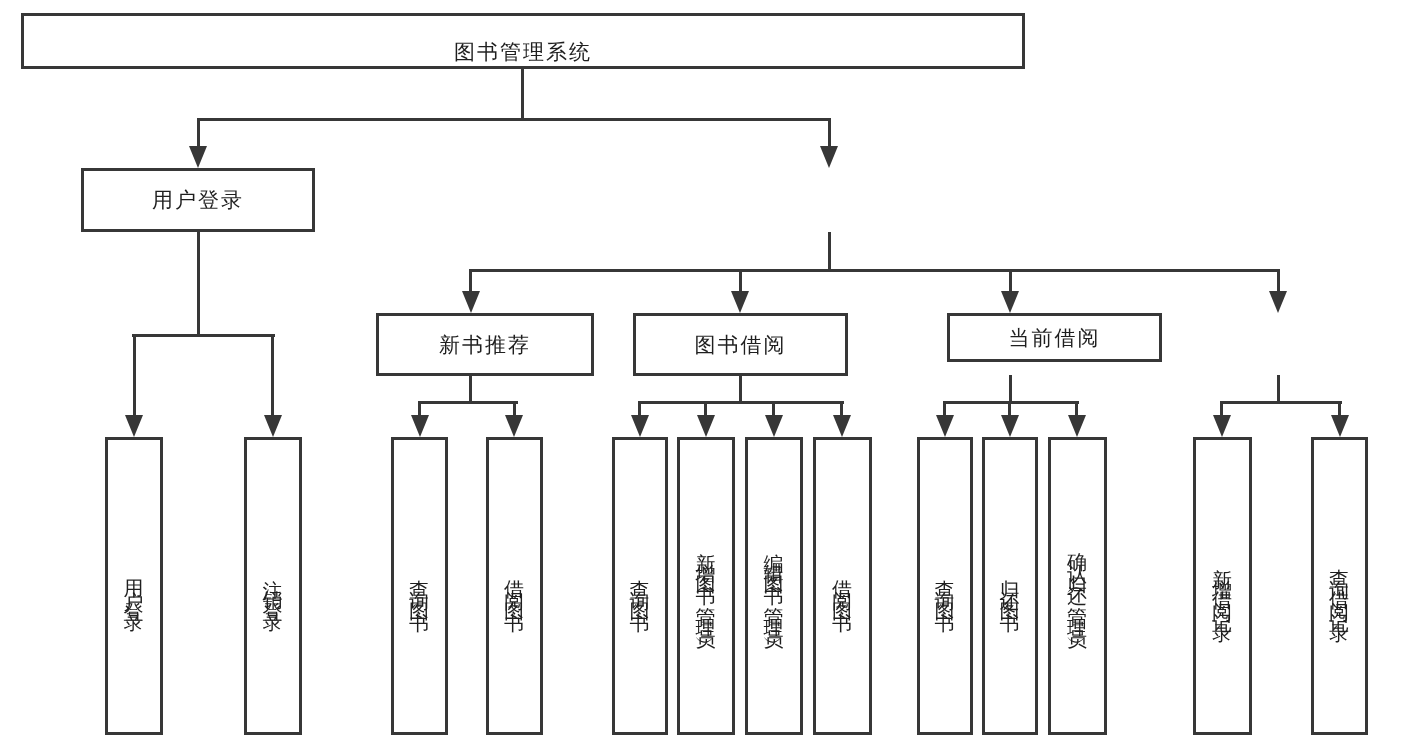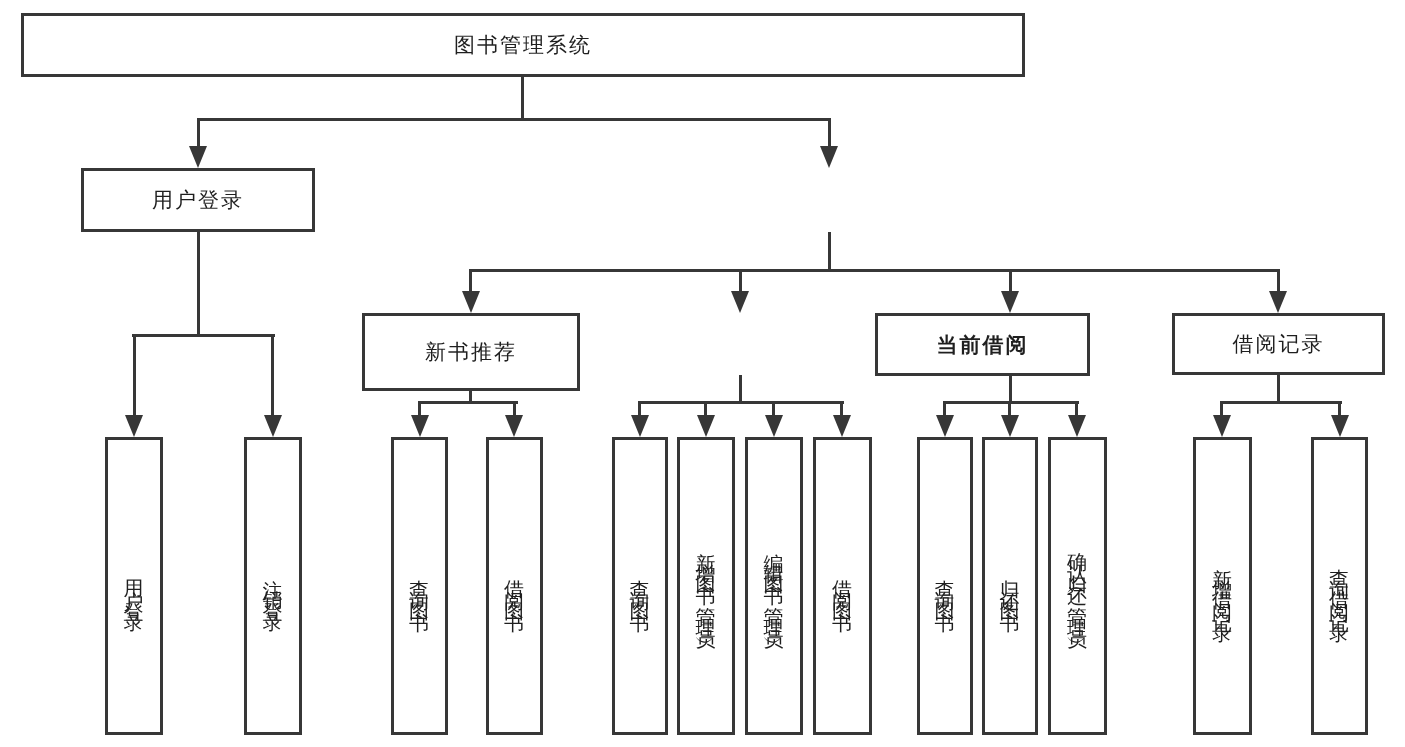--- a/index.html
+++ b/index.html
@@ -68,21 +68,21 @@
     letter-spacing: 1px;
     z-index: 3;
     white-space: nowrap;
   }
 </style>
 </head>
 <body>
 
 <div id="canvas">
 
-  <div class="box" style="left:21px; top:13px; width:1004px; height:64px;">
+  <div class="box" style="left:21px; top:13px; width:1004px; height:56px;align-items:flex-end;">
     <span>图书管理系统</span>
   </div>
 
   <div class="vline" style="left:521px; top:69px; height:50px;"></div>
   <div class="hline" style="left:197px; top:118px; width:634px;"></div>
   <div class="vline" style="left:197px; top:118px; height:30px;"></div>
   <div class="ah" style="left:189px; top:146px;"></div>
   <div class="vline" style="left:828px; top:118px; height:30px;"></div>
   <div class="ah" style="left:820px; top:146px;"></div>
 
@@ -101,28 +101,28 @@
   <div class="hline" style="left:469px; top:269px; width:811px;"></div>
   <div class="vline" style="left:469px; top:269px; height:24px;"></div>
   <div class="ah" style="left:462px; top:291px;"></div>
   <div class="vline" style="left:739px; top:269px; height:24px;"></div>
   <div class="ah" style="left:731px; top:291px;"></div>
   <div class="vline" style="left:1009px; top:269px; height:24px;"></div>
   <div class="ah" style="left:1001px; top:291px;"></div>
   <div class="vline" style="left:1277px; top:269px; height:24px;"></div>
   <div class="ah" style="left:1269px; top:291px;"></div>
 
-  <div class="box" style="left:362px; top:313px; width:218px; height:78px;">
+  <div class="box" style="left:376px; top:313px; width:218px; height:63px;">
     <span>新书推荐</span>
   </div>
-  <div class="box" style="left:875px; top:313px; width:215px; height:63px;font-weight:bold;">
+  <div class="box" style="left:633px; top:313px; width:215px; height:63px;">
+    <span>图书借阅</span>
+  </div>
+  <div class="box" style="left:947px; top:313px; width:215px; height:49px;">
     <span>当前借阅</span>
-  </div>
-  <div class="box" style="left:1172px; top:313px; width:213px; height:62px;">
-    <span>借阅记录</span>
   </div>
 
   <div class="vline" style="left:469px; top:375px; height:29px;"></div>
   <div class="hline" style="left:418px; top:401px; width:100px;"></div>
   <div class="vline" style="left:418px; top:401px; height:16px;"></div>
   <div class="ah" style="left:411px; top:415px;"></div>
   <div class="vline" style="left:513px; top:401px; height:16px;"></div>
   <div class="ah" style="left:505px; top:415px;"></div>
 
   <div class="vline" style="left:739px; top:375px; height:29px;"></div>

